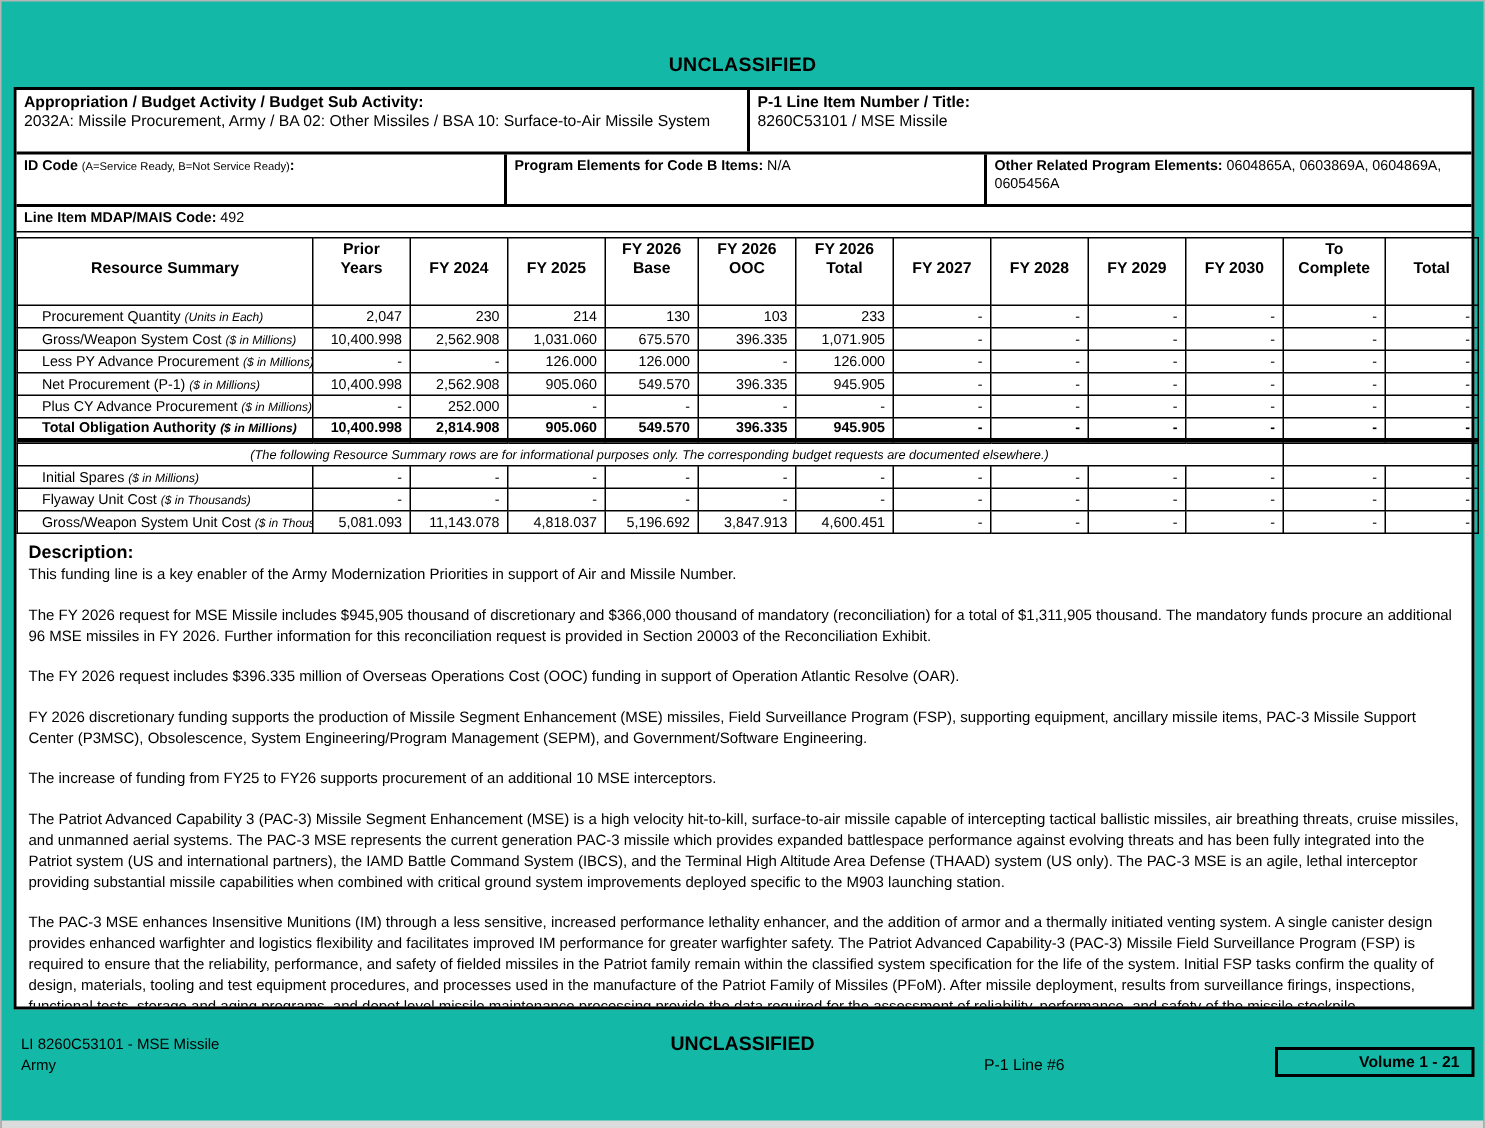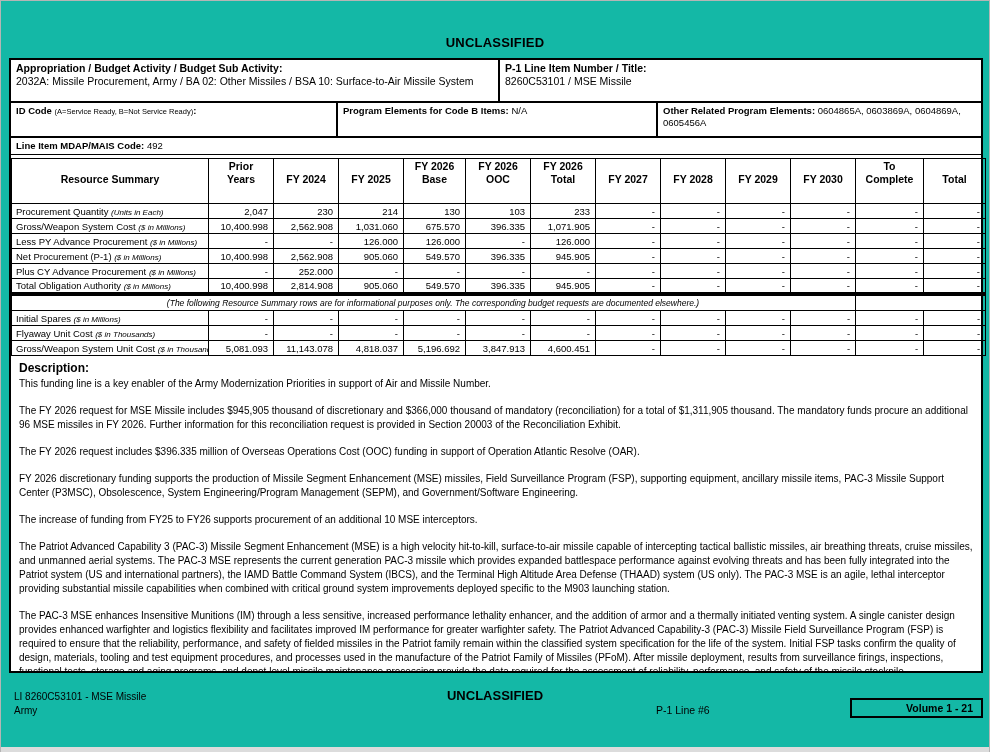--- a/index.html
+++ b/index.html
@@ -38,24 +38,24 @@
   .tbl-gap { height:3px; }
 
   
   table { width:100%; border-collapse:collapse; table-layout:fixed; }
   table.res { border-bottom:3px solid #000; }
   table.info { border-bottom:1px solid #000; }
   th, td { border:1px solid #000; overflow:hidden; white-space:nowrap; }
   th { font-size:10.5px; font-weight:bold; text-align:center; vertical-align:bottom;
        white-space:pre-line; padding:1px 2px 17px 2px; height:33px; line-height:13px; }
   td { height:15px; font-size:9.5px; padding:0 5px 0 4px; }
-  td.label-cell { text-align:left; padding-left:4px; }
+  td.label-cell { text-align:left; padding-left:16px; }
   td.num { text-align:right; }
   .unit { font-style:italic; font-size:8px; }
-  tr.bold-row td, tr.bold-row .unit { font-weight:normal; }
+  tr.bold-row td, tr.bold-row .unit { font-weight:bold; }
   td.note { font-style:italic; font-size:8.5px; text-align:center; white-space:normal; }
   td.note-blank { }
 
   
   .description { height:315px; overflow:hidden; padding:5px 8px 0 8px; }
   .desc-head { font-size:12px; font-weight:bold; margin-bottom:2px; }
   .description p { font-size:10px; line-height:14px; margin-top:0; }
   .description p + p { margin-top:13px; }
 
   

